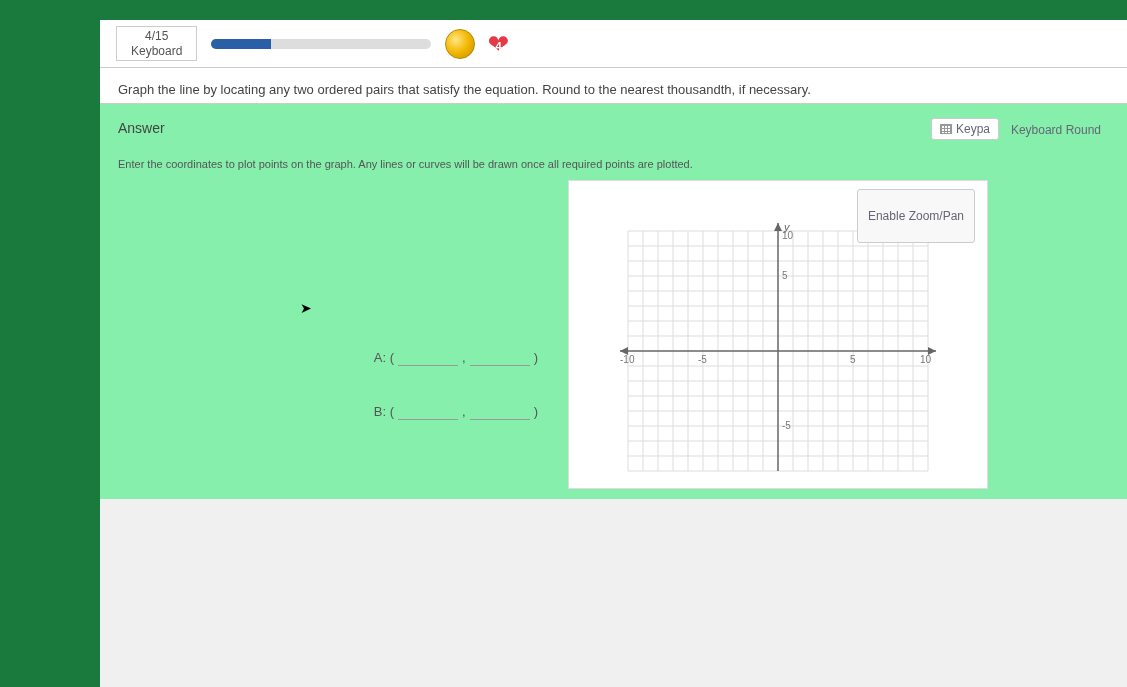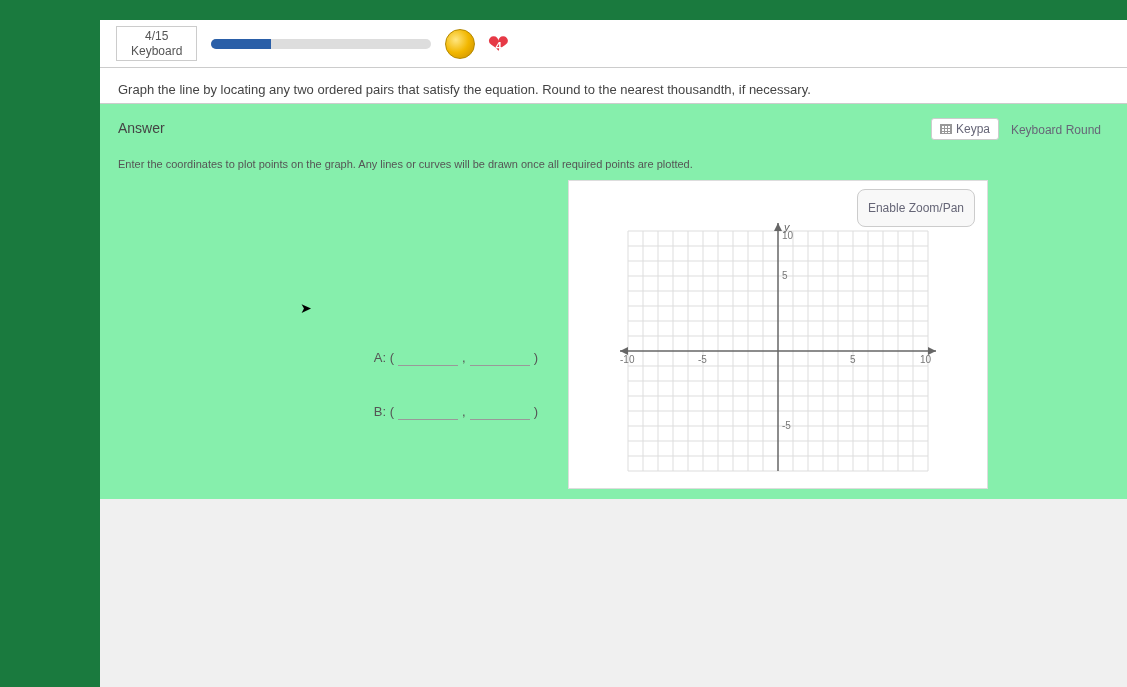--- a/index.html
+++ b/index.html
@@ -159,22 +159,22 @@
     position: relative;
   }
   .zoom-btn {
     position: absolute;
     right: 12px;
     top: 8px;
     font-size: 12px;
     color: #667;
     background: #f8f8f8;
     border: 1px solid #ccc;
-    border-radius: 8px;
-    padding: 11px 10px;
+    border-radius: 3px;
+    padding: 19px 10px;
     cursor: pointer;
   }
   .graph-svg {
     display: block;
     margin: 32px auto 4px auto;
   }
   .submit-bar {
     background: #f0f0f0;
     padding: 8px 0;
     text-align: right;

